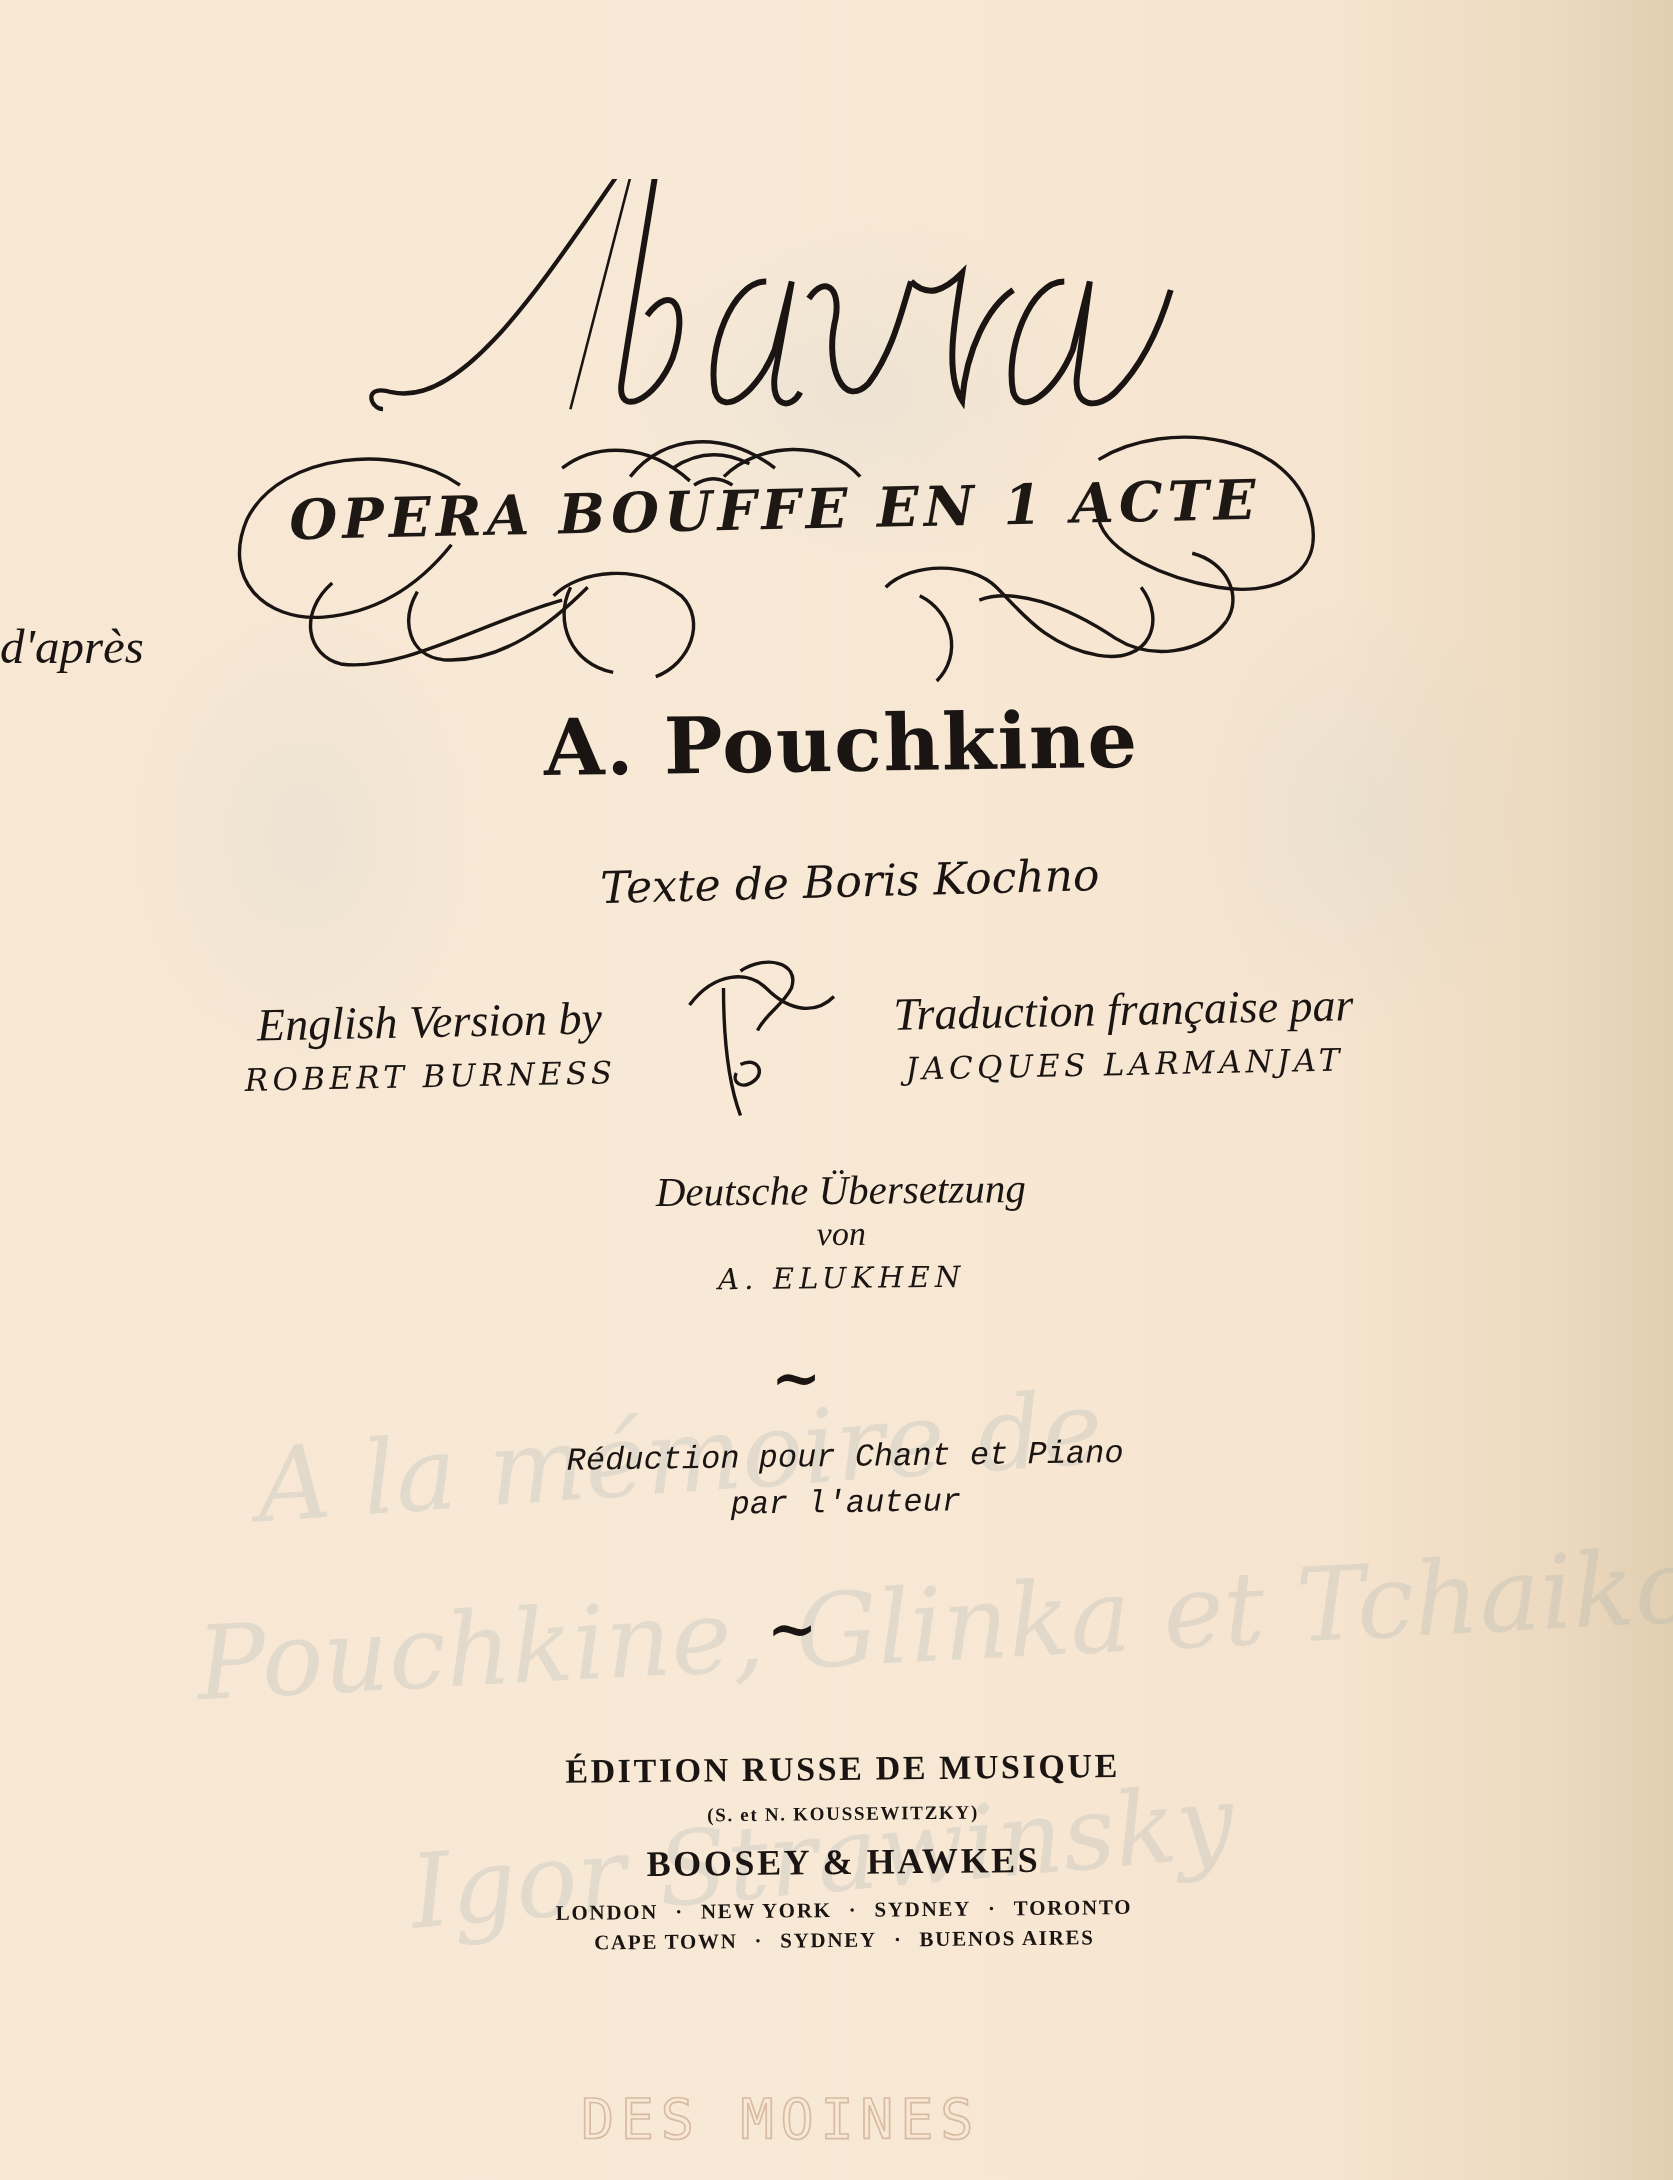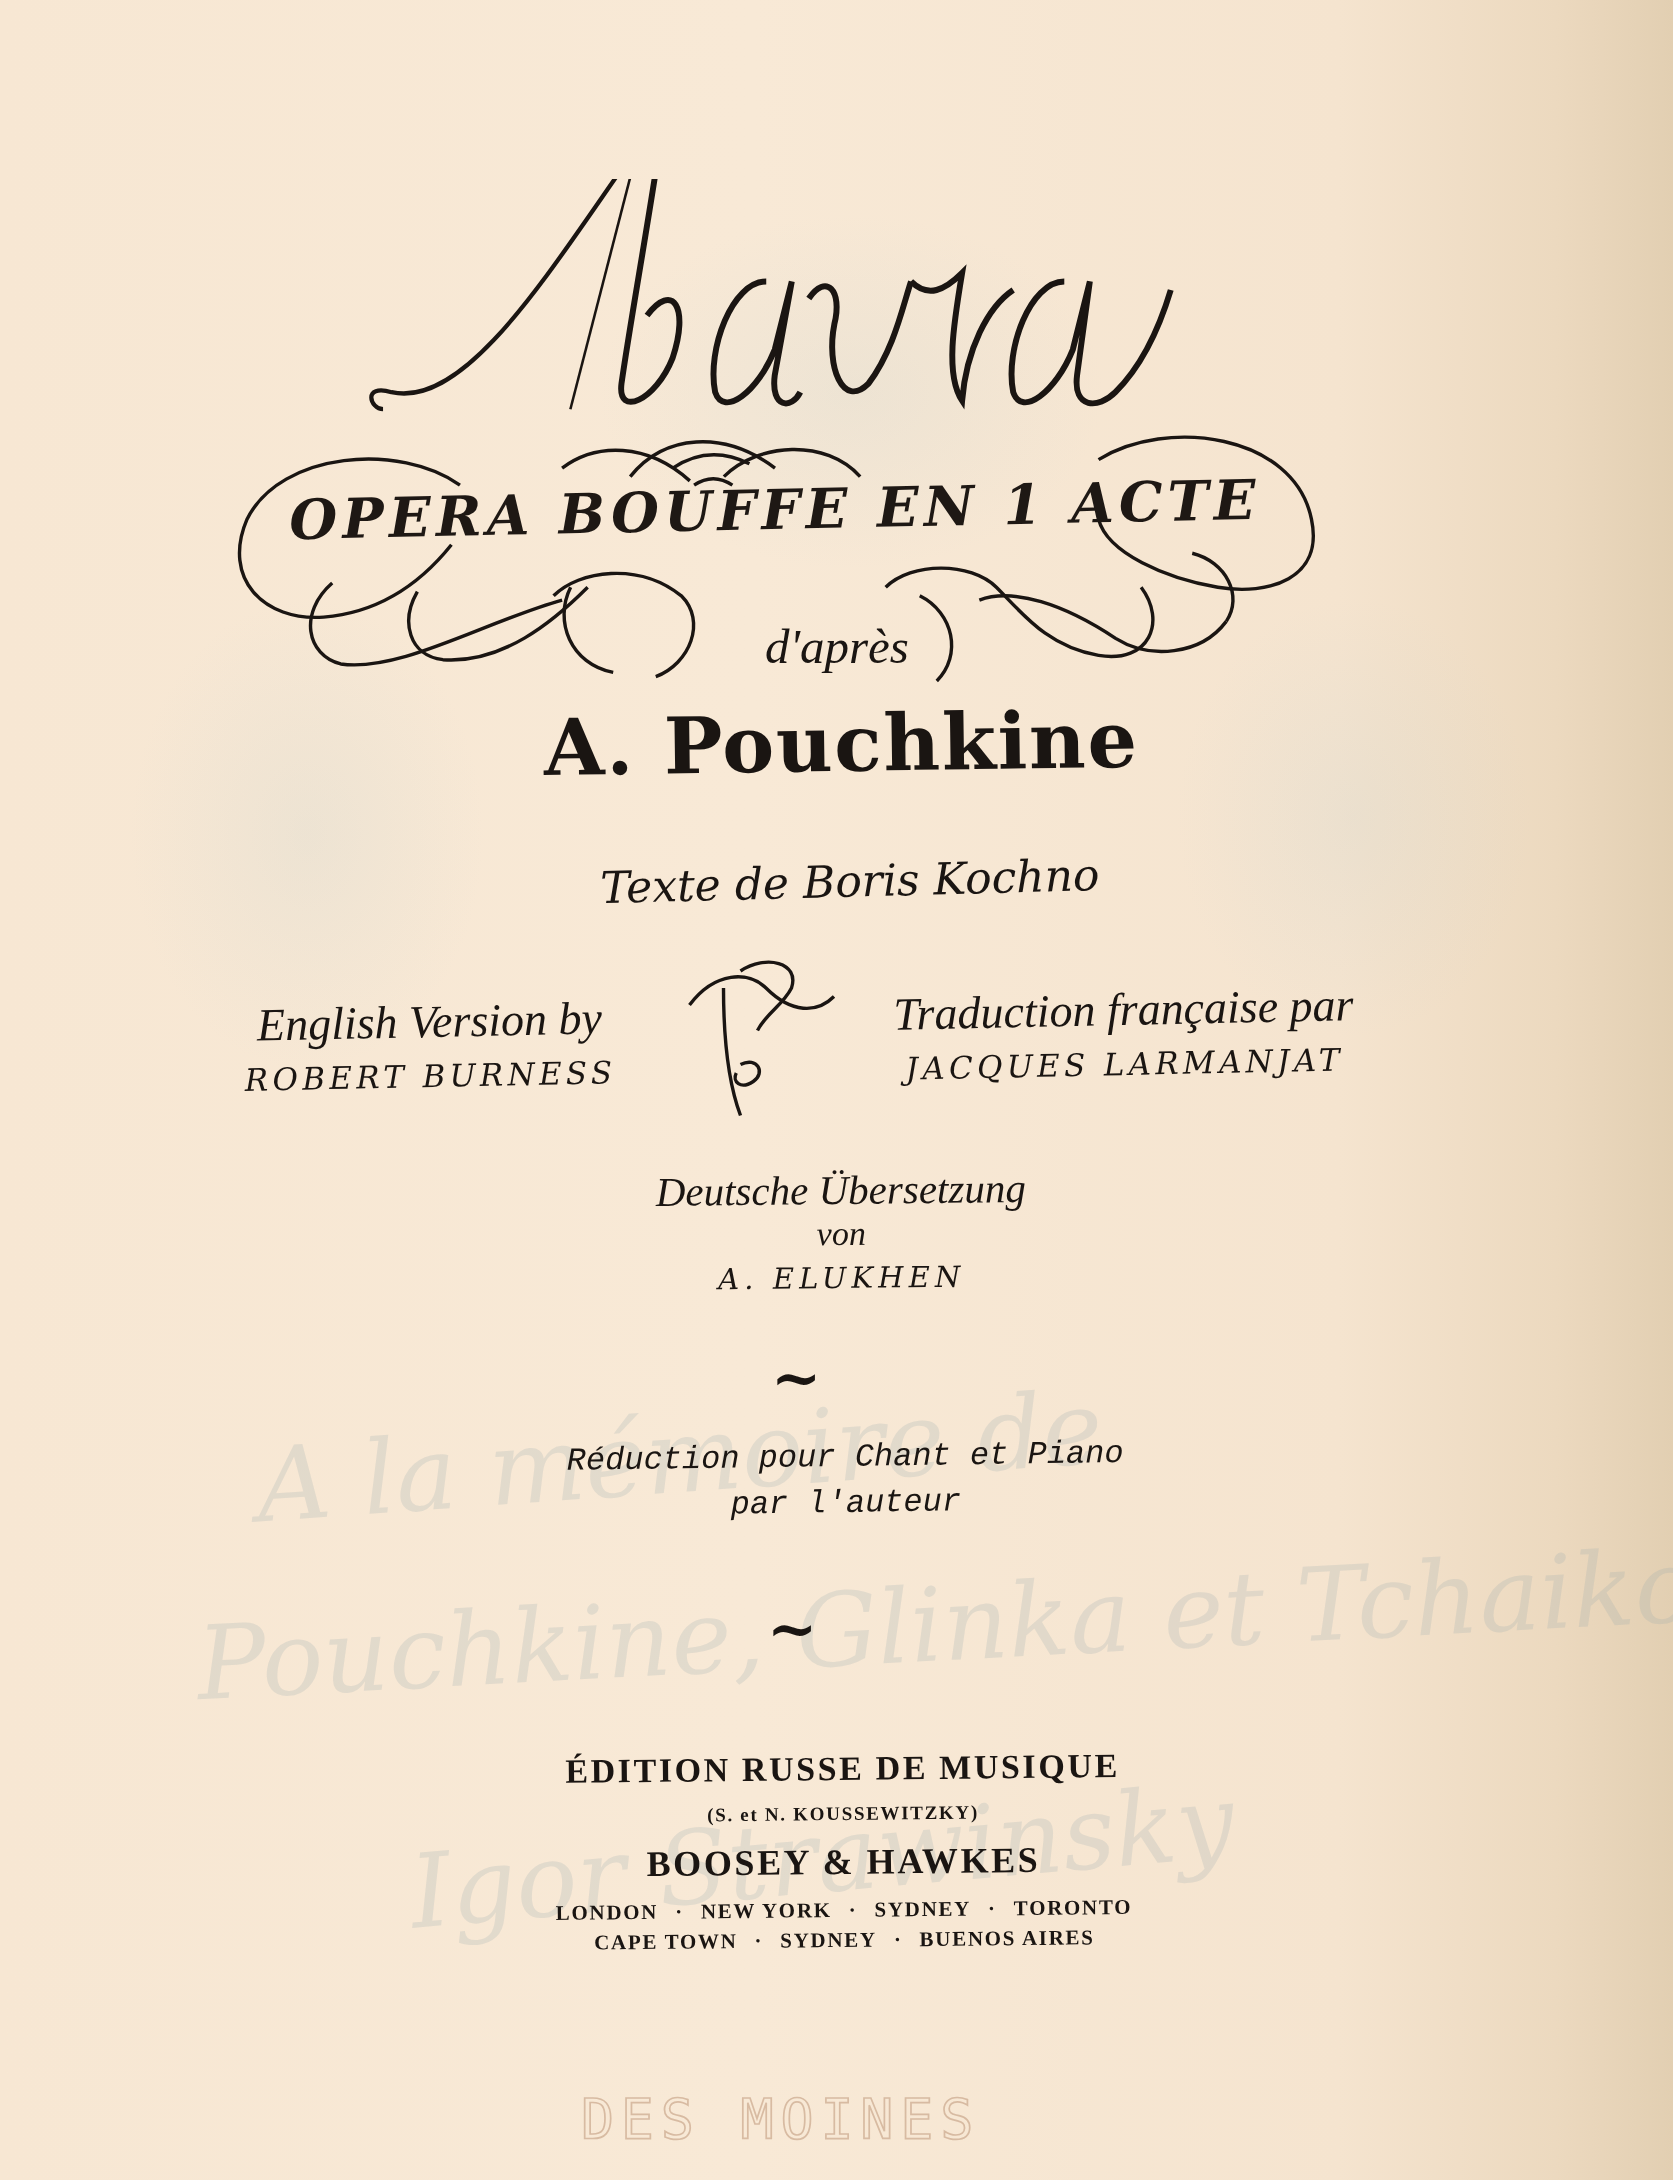--- a/index.html
+++ b/index.html
@@ -14,21 +14,21 @@
   .title-script {
     position:absolute; left:366px; top:179px; width:809px; height:239px;
   }
   .subtitle {
     position:absolute; left:281px; top:477px; width:988px; text-align:center;
     font-family:"DejaVu Serif", serif; font-weight:bold; font-style:italic;
     font-size:55px; letter-spacing:5.1px; transform:rotate(-1.2deg);
     color:#1e1814;
   }
   .flourish-svg { position:absolute; left:230px; top:417px; width:1107px; height:281px; }
-  .dapres { position:absolute; left:0; right:0; top:618px; text-align:center; font-family:"Liberation Serif", serif; font-style:italic; font-size:49px; }
+  .dapres { position:absolute; left:0; right:0; top:618px; font-family:"Liberation Serif", serif; font-style:italic; font-size:49px; }
   .author { position:absolute; left:0; right:0; top:698px; text-align:center; font-family:"DejaVu Serif", serif; font-weight:bold; font-size:78px; letter-spacing:1.7px; padding-left:8.5px; transform:rotate(-0.8deg); }
   .texte { position:absolute; left:0; right:0; top:856px; text-align:center; font-family:"DejaVu Serif", serif; font-style:italic; font-size:44px; padding-left:25.6px; transform:rotate(-1.5deg); }
   .col-left { position:absolute; left:200px; top:992px; width:460px; text-align:center; transform:rotate(-1.2deg); }
   .col-right { position:absolute; left:860px; top:980px; width:528px; text-align:center; transform:rotate(-1.2deg); }
   .ital-lg { font-family:"Liberation Serif", serif; font-style:italic; font-size:46px; line-height:1.3; }
   .caps-it { font-family:"DejaVu Serif", serif; font-style:italic; font-size:31px; letter-spacing:4.3px; line-height:1.6; }
   .divider-svg { position:absolute; left:681px; top:954px; width:170px; height:170px; }
   .german { position:absolute; left:0; right:0; top:1167px; text-align:center; padding-left:8.5px; transform:rotate(-0.6deg); }
   .german .l1 { font-family:"Liberation Serif", serif; font-style:italic; font-size:41px; line-height:1.15; }
   .german .l2 { font-family:"Liberation Serif", serif; font-style:italic; font-size:34px; line-height:1.2; }

